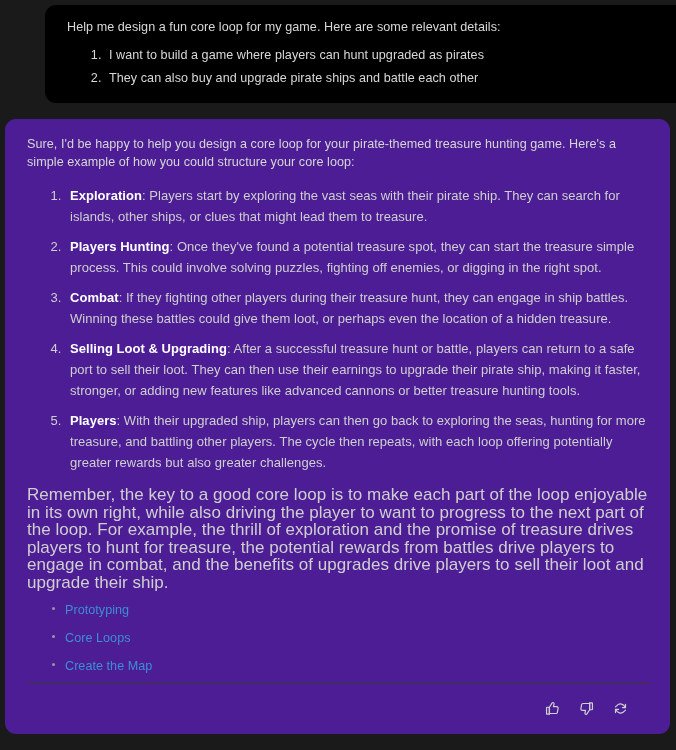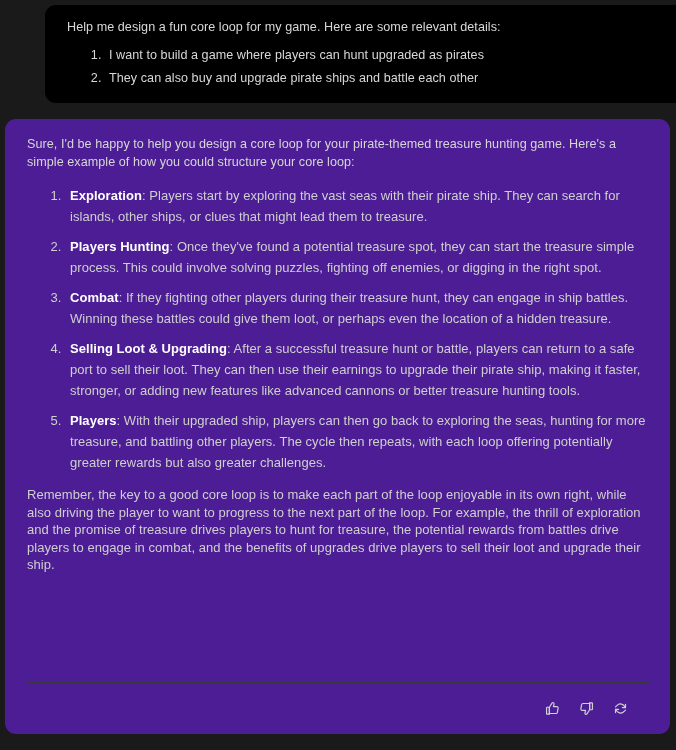--- a/index.html
+++ b/index.html
@@ -82,21 +82,21 @@
     padding-left: 5px;
     letter-spacing: 0.04px;
   }
   ol.steps > li .step-term {
     color: #ffffff;
     font-weight: bold;
   }
 
   .resp-outro {
     color: #cfcfcf;
-    font-size: 13px;
+    font-size: 17px;
     line-height: 17.5px;
     margin-top: 13px;
     letter-spacing: 0.04px;
   }
 
   .sources-label {
     color: #d2d2d2;
     font-size: 12.6px;
     margin-top: 23px;
     letter-spacing: 0.35px;
@@ -194,20 +194,31 @@
         <span class="step-term">Selling Loot &amp; Upgrading</span><span>: After a successful treasure hunt or battle, players can return to a safe port to sell their loot. They can then use their earnings to upgrade their pirate ship, making it faster, stronger, or adding new features like advanced cannons or better treasure hunting tools.</span>
       </li>
       <li>
         <span class="step-term">Players</span><span>: With their upgraded ship, players can then go back to exploring the seas, hunting for more treasure, and battling other players. The cycle then repeats, with each loop offering potentially greater rewards but also greater challenges.</span>
       </li>
     </ol>
 
     <div class="resp-outro">Remember, the key to a good core loop is to make each part of the loop enjoyable in its own right, while also driving the player to want to progress to the next part of the loop. For example, the thrill of exploration and the promise of treasure drives players to hunt for treasure, the potential rewards from battles drive players to engage in combat, and the benefits of upgrades drive players to sell their loot and upgrade their ship.</div>
 
 
+    <ul class="sources-list">
+      <li>
+        <a>Prototyping</a>
+      </li>
+      <li>
+        <a>Core Loops</a>
+      </li>
+      <li>
+        <a>Create the Map</a>
+      </li>
+    </ul>
 
     <div class="resp-footer">
       <div class="divider"></div>
       <div class="action-row">
 
         <button class="action-btn">
           <span>
             <svg width="15" height="15" viewBox="0 0 24 24" fill="none" stroke="#d0d0d0" stroke-width="1.9" stroke-linecap="round" stroke-linejoin="round">
               <path d="M7 10v11"></path>
               <path d="M7 10l4.5-7a1.8 1.8 0 0 1 3 1.6L13.5 9H19a2 2 0 0 1 2 2.3l-1.2 7A2.2 2.2 0 0 1 17.6 20H7"></path>

